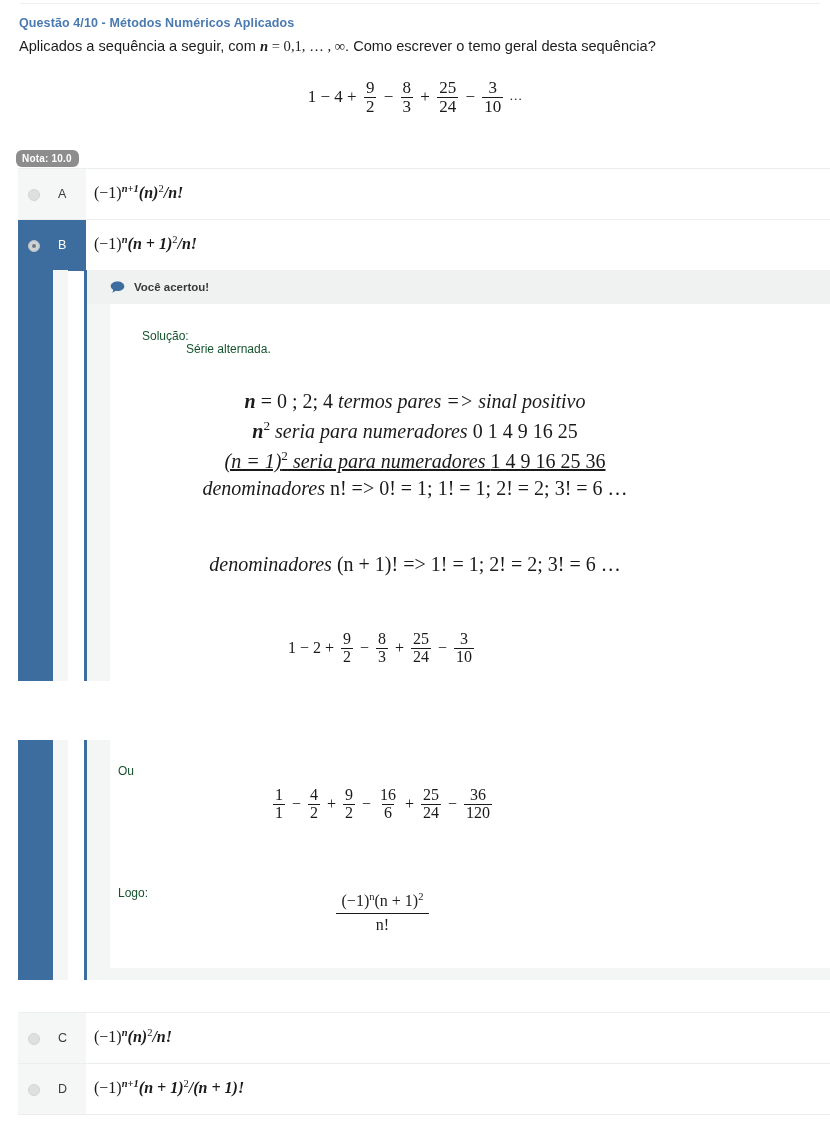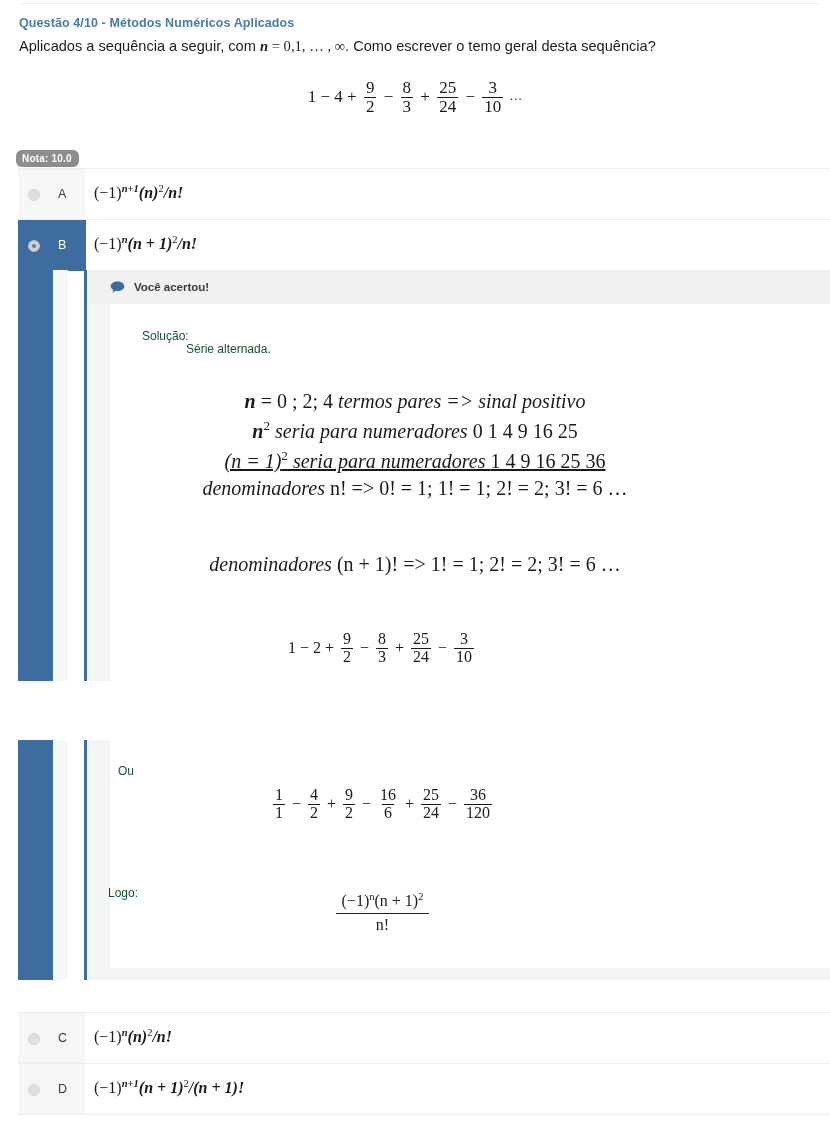--- a/index.html
+++ b/index.html
@@ -201,21 +201,21 @@
 
   .lbl {
     position: absolute;
     font-size: 12px;
     color: #14532d;
     white-space: nowrap;
   }
   #lbl-solucao { left: 142px; top: 329px; }
   #lbl-serie   { left: 142px; top: 342px; margin-left: 44px; }
   #lbl-ou      { left: 118px; top: 764px; }
-  #lbl-logo    { left: 108px; top: 886px; }
+  #lbl-logo    { left: 118px; top: 886px; }
 
   .eq-line {
     position: absolute;
     width: 830px;
     text-align: center;
     font-size: 20px;
   }
   #ml-1 { top: 390px; }
   #ml-2 { top: 418px; }
   #ml-3 { top: 448px; text-decoration: underline; }

